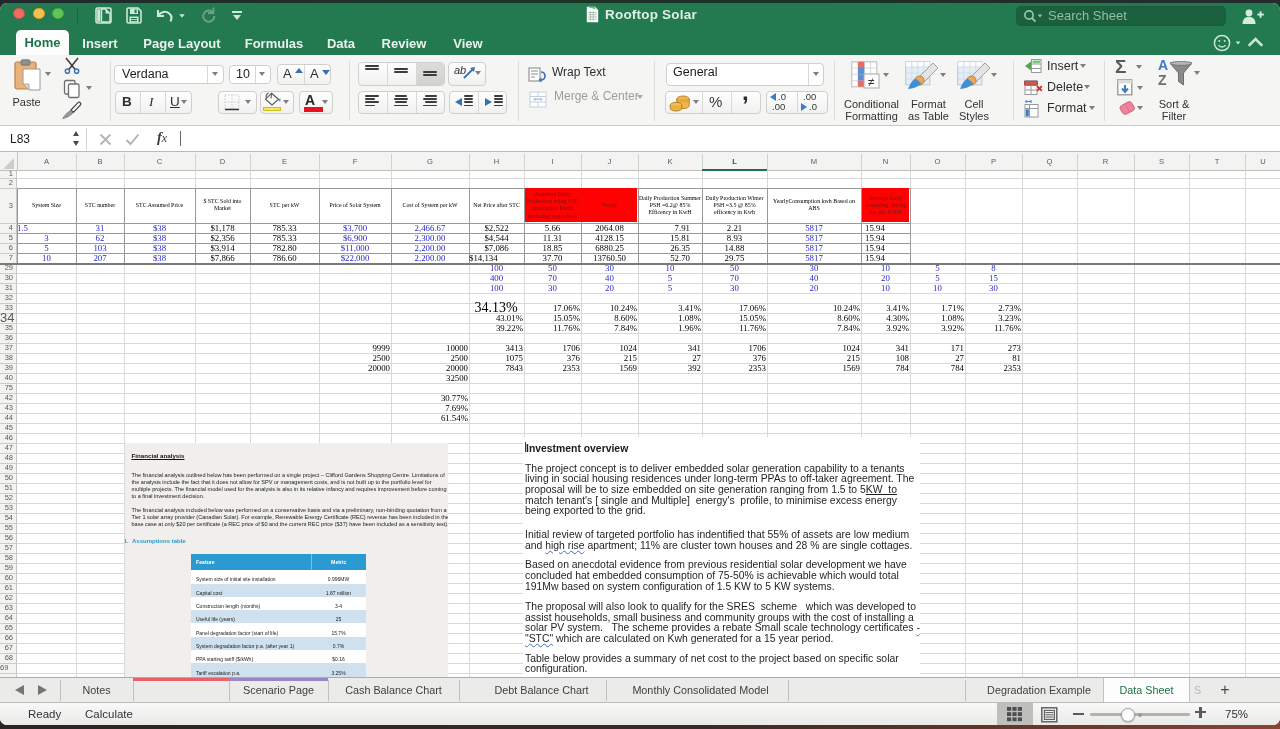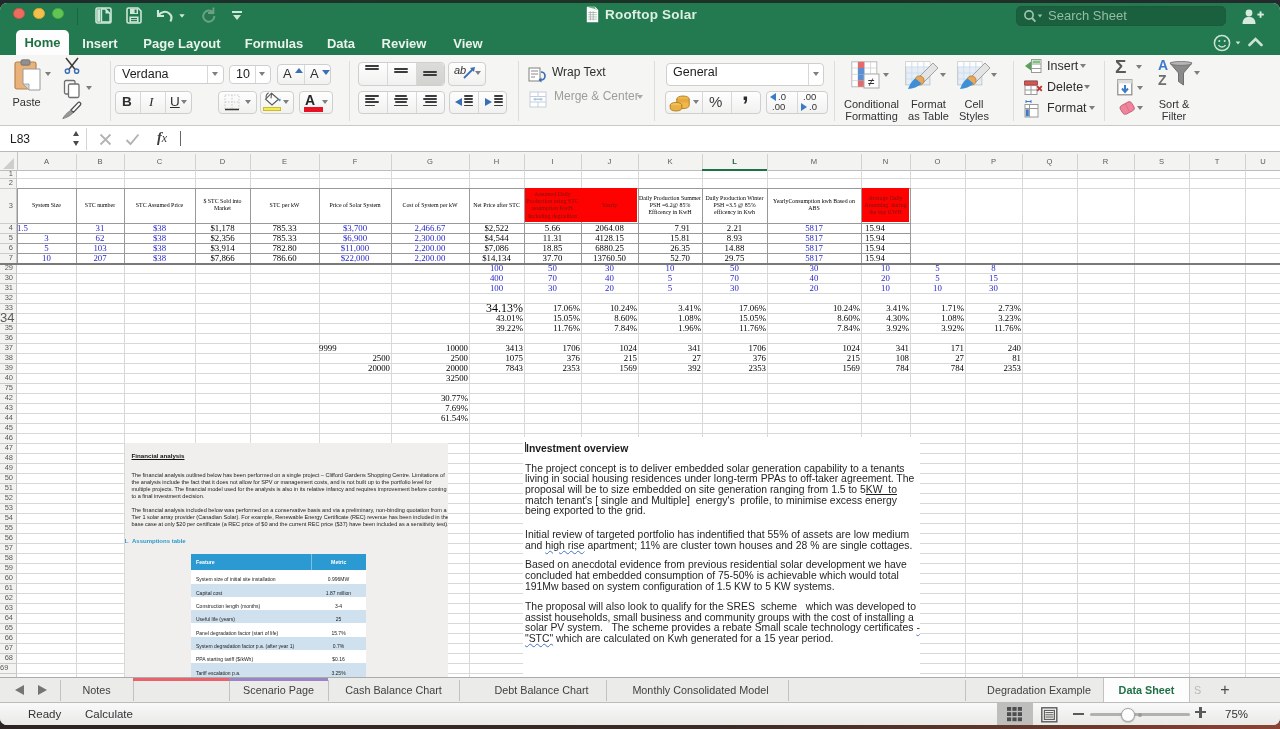--- a/index.html
+++ b/index.html
@@ -733,21 +733,21 @@
       <div class="cell" style="left:702px;top:91.3px;width:65px;height:10.1px;font-size:8.8px;line-height:10.1px;text-align:center;color:#000">14.88</div>
       <div class="cell" style="left:767px;top:91.3px;width:94px;height:10.1px;font-size:8.8px;line-height:10.1px;text-align:center;color:#2626cb">5817</div>
       <div class="cell" style="left:865px;top:91.3px;width:49px;height:10.1px;font-size:8.8px;line-height:10.1px;text-align:left;color:#000">15.94</div>
       <div class="cell" style="left:17px;top:101.4px;width:59px;height:10.1px;font-size:8.8px;line-height:10.1px;text-align:center;color:#2626cb">10</div>
       <div class="cell" style="left:76px;top:101.4px;width:48px;height:10.1px;font-size:8.8px;line-height:10.1px;text-align:center;color:#2626cb">207</div>
       <div class="cell" style="left:124px;top:101.4px;width:71px;height:10.1px;font-size:8.8px;line-height:10.1px;text-align:center;color:#2626cb">$38</div>
       <div class="cell" style="left:195px;top:101.4px;width:55px;height:10.1px;font-size:8.8px;line-height:10.1px;text-align:center;color:#000">$7,866</div>
       <div class="cell" style="left:250px;top:101.4px;width:69px;height:10.1px;font-size:8.8px;line-height:10.1px;text-align:center;color:#000">786.60</div>
       <div class="cell" style="left:319px;top:101.4px;width:72px;height:10.1px;font-size:8.8px;line-height:10.1px;text-align:center;color:#2626cb">$22,000</div>
       <div class="cell" style="left:391px;top:101.4px;width:78px;height:10.1px;font-size:8.8px;line-height:10.1px;text-align:center;color:#2626cb">2,200.00</div>
-      <div class="cell" style="left:469px;top:101.4px;width:55px;height:10.1px;font-size:8.8px;line-height:10.1px;text-align:center;color:#000">$14,134</div>
+      <div class="cell" style="left:469px;top:101.4px;width:55px;height:10.1px;font-size:8.8px;line-height:10.1px;text-align:left;color:#000">$14,134</div>
       <div class="cell" style="left:524px;top:101.4px;width:57px;height:10.1px;font-size:8.8px;line-height:10.1px;text-align:center;color:#000">37.70</div>
       <div class="cell" style="left:581px;top:101.4px;width:57px;height:10.1px;font-size:8.8px;line-height:10.1px;text-align:center;color:#000">13760.50</div>
       <div class="cell" style="left:638px;top:101.4px;width:52px;height:10.1px;font-size:8.8px;line-height:10.1px;text-align:right;color:#000">52.70</div>
       <div class="cell" style="left:702px;top:101.4px;width:65px;height:10.1px;font-size:8.8px;line-height:10.1px;text-align:center;color:#000">29.75</div>
       <div class="cell" style="left:767px;top:101.4px;width:94px;height:10.1px;font-size:8.8px;line-height:10.1px;text-align:center;color:#2626cb">5817</div>
       <div class="cell" style="left:865px;top:101.4px;width:49px;height:10.1px;font-size:8.8px;line-height:10.1px;text-align:left;color:#000">15.94</div>
       <div class="cell" style="left:469px;top:111.4px;width:55px;height:10.0px;font-size:8.8px;line-height:10.0px;text-align:center;color:#2626cb">100</div>
       <div class="cell" style="left:524px;top:111.4px;width:57px;height:10.0px;font-size:8.8px;line-height:10.0px;text-align:center;color:#2626cb">50</div>
       <div class="cell" style="left:581px;top:111.4px;width:57px;height:10.0px;font-size:8.8px;line-height:10.0px;text-align:center;color:#2626cb">30</div>
       <div class="cell" style="left:638px;top:111.4px;width:64px;height:10.0px;font-size:8.8px;line-height:10.0px;text-align:center;color:#2626cb">10</div>
@@ -767,21 +767,21 @@
       <div class="cell" style="left:965px;top:121.4px;width:57px;height:10.0px;font-size:8.8px;line-height:10.0px;text-align:center;color:#2626cb">15</div>
       <div class="cell" style="left:469px;top:131.4px;width:55px;height:10.0px;font-size:8.8px;line-height:10.0px;text-align:center;color:#2626cb">100</div>
       <div class="cell" style="left:524px;top:131.4px;width:57px;height:10.0px;font-size:8.8px;line-height:10.0px;text-align:center;color:#2626cb">30</div>
       <div class="cell" style="left:581px;top:131.4px;width:57px;height:10.0px;font-size:8.8px;line-height:10.0px;text-align:center;color:#2626cb">20</div>
       <div class="cell" style="left:638px;top:131.4px;width:64px;height:10.0px;font-size:8.8px;line-height:10.0px;text-align:center;color:#2626cb">5</div>
       <div class="cell" style="left:702px;top:131.4px;width:65px;height:10.0px;font-size:8.8px;line-height:10.0px;text-align:center;color:#2626cb">30</div>
       <div class="cell" style="left:767px;top:131.4px;width:94px;height:10.0px;font-size:8.8px;line-height:10.0px;text-align:center;color:#2626cb">20</div>
       <div class="cell" style="left:861px;top:131.4px;width:49px;height:10.0px;font-size:8.8px;line-height:10.0px;text-align:center;color:#2626cb">10</div>
       <div class="cell" style="left:910px;top:131.4px;width:55px;height:10.0px;font-size:8.8px;line-height:10.0px;text-align:center;color:#2626cb">10</div>
       <div class="cell" style="left:965px;top:131.4px;width:57px;height:10.0px;font-size:8.8px;line-height:10.0px;text-align:center;color:#2626cb">30</div>
-      <div class="cell" style="left:469px;top:151.4px;width:54px;height:10.0px;font-size:12px;line-height:10.0px;text-align:right;color:#000">34.13%</div>
+      <div class="cell" style="left:469px;top:151.4px;width:54px;height:10.0px;font-size:14px;line-height:10.0px;text-align:center;color:#000">34.13%</div>
       <div class="cell" style="left:524px;top:151.4px;width:56px;height:10.0px;font-size:8.8px;line-height:10.0px;text-align:right;color:#000">17.06%</div>
       <div class="cell" style="left:581px;top:151.4px;width:56px;height:10.0px;font-size:8.8px;line-height:10.0px;text-align:right;color:#000">10.24%</div>
       <div class="cell" style="left:638px;top:151.4px;width:63px;height:10.0px;font-size:8.8px;line-height:10.0px;text-align:right;color:#000">3.41%</div>
       <div class="cell" style="left:702px;top:151.4px;width:64px;height:10.0px;font-size:8.8px;line-height:10.0px;text-align:right;color:#000">17.06%</div>
       <div class="cell" style="left:767px;top:151.4px;width:93px;height:10.0px;font-size:8.8px;line-height:10.0px;text-align:right;color:#000">10.24%</div>
       <div class="cell" style="left:861px;top:151.4px;width:48px;height:10.0px;font-size:8.8px;line-height:10.0px;text-align:right;color:#000">3.41%</div>
       <div class="cell" style="left:910px;top:151.4px;width:54px;height:10.0px;font-size:8.8px;line-height:10.0px;text-align:right;color:#000">1.71%</div>
       <div class="cell" style="left:965px;top:151.4px;width:56px;height:10.0px;font-size:8.8px;line-height:10.0px;text-align:right;color:#000">2.73%</div>
       <div class="cell" style="left:469px;top:161.4px;width:54px;height:10.0px;font-size:8.8px;line-height:10.0px;text-align:right;color:#000">43.01%</div>
       <div class="cell" style="left:524px;top:161.4px;width:56px;height:10.0px;font-size:8.8px;line-height:10.0px;text-align:right;color:#000">15.05%</div>
@@ -794,31 +794,31 @@
       <div class="cell" style="left:965px;top:161.4px;width:56px;height:10.0px;font-size:8.8px;line-height:10.0px;text-align:right;color:#000">3.23%</div>
       <div class="cell" style="left:469px;top:171.4px;width:54px;height:10.0px;font-size:8.8px;line-height:10.0px;text-align:right;color:#000">39.22%</div>
       <div class="cell" style="left:524px;top:171.4px;width:56px;height:10.0px;font-size:8.8px;line-height:10.0px;text-align:right;color:#000">11.76%</div>
       <div class="cell" style="left:581px;top:171.4px;width:56px;height:10.0px;font-size:8.8px;line-height:10.0px;text-align:right;color:#000">7.84%</div>
       <div class="cell" style="left:638px;top:171.4px;width:63px;height:10.0px;font-size:8.8px;line-height:10.0px;text-align:right;color:#000">1.96%</div>
       <div class="cell" style="left:702px;top:171.4px;width:64px;height:10.0px;font-size:8.8px;line-height:10.0px;text-align:right;color:#000">11.76%</div>
       <div class="cell" style="left:767px;top:171.4px;width:93px;height:10.0px;font-size:8.8px;line-height:10.0px;text-align:right;color:#000">7.84%</div>
       <div class="cell" style="left:861px;top:171.4px;width:48px;height:10.0px;font-size:8.8px;line-height:10.0px;text-align:right;color:#000">3.92%</div>
       <div class="cell" style="left:910px;top:171.4px;width:54px;height:10.0px;font-size:8.8px;line-height:10.0px;text-align:right;color:#000">3.92%</div>
       <div class="cell" style="left:965px;top:171.4px;width:56px;height:10.0px;font-size:8.8px;line-height:10.0px;text-align:right;color:#000">11.76%</div>
-      <div class="cell" style="left:319px;top:191.4px;width:71px;height:10.0px;font-size:8.8px;line-height:10.0px;text-align:left;color:#000">9999</div>
+      <div class="cell" style="left:319px;top:191.4px;width:71px;height:10.0px;font-size:8.8px;line-height:10.0px;text-align:right;color:#000">9999</div>
       <div class="cell" style="left:391px;top:191.4px;width:77px;height:10.0px;font-size:8.8px;line-height:10.0px;text-align:right;color:#000">10000</div>
       <div class="cell" style="left:469px;top:191.4px;width:54px;height:10.0px;font-size:8.8px;line-height:10.0px;text-align:right;color:#000">3413</div>
       <div class="cell" style="left:524px;top:191.4px;width:56px;height:10.0px;font-size:8.8px;line-height:10.0px;text-align:right;color:#000">1706</div>
       <div class="cell" style="left:581px;top:191.4px;width:56px;height:10.0px;font-size:8.8px;line-height:10.0px;text-align:right;color:#000">1024</div>
       <div class="cell" style="left:638px;top:191.4px;width:63px;height:10.0px;font-size:8.8px;line-height:10.0px;text-align:right;color:#000">341</div>
       <div class="cell" style="left:702px;top:191.4px;width:64px;height:10.0px;font-size:8.8px;line-height:10.0px;text-align:right;color:#000">1706</div>
       <div class="cell" style="left:767px;top:191.4px;width:93px;height:10.0px;font-size:8.8px;line-height:10.0px;text-align:right;color:#000">1024</div>
       <div class="cell" style="left:861px;top:191.4px;width:48px;height:10.0px;font-size:8.8px;line-height:10.0px;text-align:right;color:#000">341</div>
       <div class="cell" style="left:910px;top:191.4px;width:54px;height:10.0px;font-size:8.8px;line-height:10.0px;text-align:right;color:#000">171</div>
-      <div class="cell" style="left:965px;top:191.4px;width:56px;height:10.0px;font-size:8.8px;line-height:10.0px;text-align:right;color:#000">240</div>
+      <div class="cell" style="left:965px;top:191.4px;width:56px;height:10.0px;font-size:8.8px;line-height:10.0px;text-align:right;color:#000">273</div>
       <div class="cell" style="left:319px;top:201.4px;width:71px;height:10.0px;font-size:8.8px;line-height:10.0px;text-align:right;color:#000">2500</div>
       <div class="cell" style="left:391px;top:201.4px;width:77px;height:10.0px;font-size:8.8px;line-height:10.0px;text-align:right;color:#000">2500</div>
       <div class="cell" style="left:469px;top:201.4px;width:54px;height:10.0px;font-size:8.8px;line-height:10.0px;text-align:right;color:#000">1075</div>
       <div class="cell" style="left:524px;top:201.4px;width:56px;height:10.0px;font-size:8.8px;line-height:10.0px;text-align:right;color:#000">376</div>
       <div class="cell" style="left:581px;top:201.4px;width:56px;height:10.0px;font-size:8.8px;line-height:10.0px;text-align:right;color:#000">215</div>
       <div class="cell" style="left:638px;top:201.4px;width:63px;height:10.0px;font-size:8.8px;line-height:10.0px;text-align:right;color:#000">27</div>
       <div class="cell" style="left:702px;top:201.4px;width:64px;height:10.0px;font-size:8.8px;line-height:10.0px;text-align:right;color:#000">376</div>
       <div class="cell" style="left:767px;top:201.4px;width:93px;height:10.0px;font-size:8.8px;line-height:10.0px;text-align:right;color:#000">215</div>
       <div class="cell" style="left:861px;top:201.4px;width:48px;height:10.0px;font-size:8.8px;line-height:10.0px;text-align:right;color:#000">108</div>
       <div class="cell" style="left:910px;top:201.4px;width:54px;height:10.0px;font-size:8.8px;line-height:10.0px;text-align:right;color:#000">27</div>
@@ -886,20 +886,21 @@
           </table>
         </div>
       </div>
       <div class="abs" style="left:523px;top:285.0px;width:397px;height:240px;background:#fff;overflow:hidden">
         <div class="abs" style="left:1.5px;top:5px;width:1px;height:10px;background:#333"></div>
         <div class="abs" style="left:3px;top:5.6px;font-size:10.4px;font-weight:700;color:#1a1a1a">Investment overview</div>
         <div class="abs" style="left:2px;top:26.6px;font-size:10.4px;line-height:10.68px;color:#1f1f1f;white-space:nowrap">The project concept is to deliver embedded solar generation capability to a tenants<br>living in social housing residences under long-term PPAs to off-taker agreement. The<br>proposal will be to size embedded on site generation ranging from 1.5 to 5<u>KW&nbsp; to</u><br>match tenant's [ single and Multiple]&nbsp; energy's&nbsp; profile, to minimise excess energy<br>being exported to the grid.</div>
         <div class="abs" style="left:2px;top:93.1px;font-size:10.4px;line-height:10.68px;color:#1f1f1f;white-space:nowrap">Initial review of targeted portfolio has indentified that 55% of assets are low medium<br>and <u style="text-decoration:underline wavy #4472c4;text-decoration-thickness:0.8px">high rise</u> apartment; 11% are cluster town houses and 28 % are single cottages.</div>
         <div class="abs" style="left:2px;top:123.4px;font-size:10.4px;line-height:10.68px;color:#1f1f1f;white-space:nowrap">Based on anecdotal evidence from previous residential solar development we have<br>concluded hat embedded consumption of 75-50% is achievable which would total<br>191Mw based on system configuration of 1.5 KW to 5 KW systems.</div>
         <div class="abs" style="left:2px;top:165px;font-size:10.4px;line-height:10.68px;color:#1f1f1f;white-space:nowrap">The proposal will also look to qualify for the SRES&nbsp; scheme&nbsp;&nbsp; which was developed to<br>assist households, small business and community groups with the cost of installing a<br>solar PV system.&nbsp;&nbsp; The scheme provides a rebate Small scale technology certificates <u style="text-decoration:underline wavy #4472c4;text-decoration-thickness:0.8px">-</u><br><u style="text-decoration:underline wavy #4472c4;text-decoration-thickness:0.8px">"STC"</u> which are calculated on Kwh generated for a 15 year period.</div>
+        <div class="abs" style="left:2px;top:216.6px;font-size:10.4px;line-height:10.68px;color:#1f1f1f;white-space:nowrap">Table below provides a summary of net cost to the project based on specific solar<br>configuration.</div>
       </div>
     </div>
     <div id="tabbar">
       <div class="abs" style="left:15px;top:7px;width:0;height:0;border-top:5.5px solid transparent;border-bottom:5.5px solid transparent;border-right:9px solid #757575"></div>
       <div class="abs" style="left:37.5px;top:7px;width:0;height:0;border-top:5.5px solid transparent;border-bottom:5.5px solid transparent;border-left:9px solid #757575"></div>
       <div class="abs" style="left:60px;top:2px;width:1px;height:21px;background:#c2c2c1"></div>
       <div class="abs" style="left:133px;top:2px;width:1px;height:21px;background:#c2c2c1"></div>
       <div class="abs" style="left:229px;top:2px;width:1px;height:21px;background:#c2c2c1"></div>
       <div class="abs" style="left:328px;top:2px;width:1px;height:21px;background:#c2c2c1"></div>
       <div class="abs" style="left:459px;top:2px;width:1px;height:21px;background:#c2c2c1"></div>
@@ -909,21 +910,21 @@
       <div class="abs" style="left:1103px;top:2px;width:1px;height:21px;background:#c2c2c1"></div>
       <div class="abs" style="left:-13.5px;top:0;width:220px;height:25px;font-size:10.8px;color:#3f3f3f;text-align:center;line-height:25px">Notes</div>
       <div class="abs" style="left:168.5px;top:0;width:220px;height:25px;font-size:10.8px;color:#3f3f3f;text-align:center;line-height:25px">Scenario Page</div>
       <div class="abs" style="left:283.5px;top:0;width:220px;height:25px;font-size:10.8px;color:#3f3f3f;text-align:center;line-height:25px">Cash Balance Chart</div>
       <div class="abs" style="left:431.5px;top:0;width:220px;height:25px;font-size:10.8px;color:#3f3f3f;text-align:center;line-height:25px">Debt Balance Chart</div>
       <div class="abs" style="left:590.5px;top:0;width:220px;height:25px;font-size:10.8px;color:#3f3f3f;text-align:center;line-height:25px">Monthly Consolidated Model</div>
       <div class="abs" style="left:929px;top:0;width:220px;height:25px;font-size:10.8px;color:#3f3f3f;text-align:center;line-height:25px">Degradation Example</div>
       <div class="abs" style="left:133px;top:0;width:96px;height:3.2px;background:#e8616b"></div>
       <div class="abs" style="left:229px;top:0;width:99px;height:3.2px;background:#9a85c5"></div>
       <div class="abs" style="left:1103px;top:0;width:87px;height:25px;background:#fdfdfd;border-left:1px solid #c2c2c1;border-right:1px solid #c2c2c1"></div>
-      <div class="abs" style="left:1103px;top:0;width:87px;height:25px;font-size:10.8px;font-weight:700;color:#1e7145;text-align:center;line-height:25px">Data Sheet</div>
+      <div class="abs" style="left:1103px;top:0;width:87px;height:25px;font-size:10.8px;font-weight:400;color:#1e7145;text-align:center;line-height:25px">Data Sheet</div>
       <div class="abs" style="left:1194px;top:0;width:20px;height:25px;font-size:10.8px;color:#b9b9b8;line-height:25px">S</div>
       <div class="abs" style="left:1211px;top:0;width:28px;height:25px;font-size:16px;font-weight:400;color:#4a4a4a;text-align:center;line-height:24px">+</div>
     </div>
     <div id="statusbar">
       <div class="abs" style="left:28px;top:5px;font-size:11.5px;color:#333">Ready</div>
       <div class="abs" style="left:85px;top:5px;font-size:11.5px;color:#333">Calculate</div>
       <div class="abs" style="left:997px;top:0px;width:36px;height:22px;background:#bebebd"></div>
       <svg class="abs" style="left:1007px;top:3.5px" width="16" height="15" viewBox="0 0 16 15">
 <g fill="#4e4e4e">
           <rect x="0" y="0" width="4.2" height="3.8"></rect>

